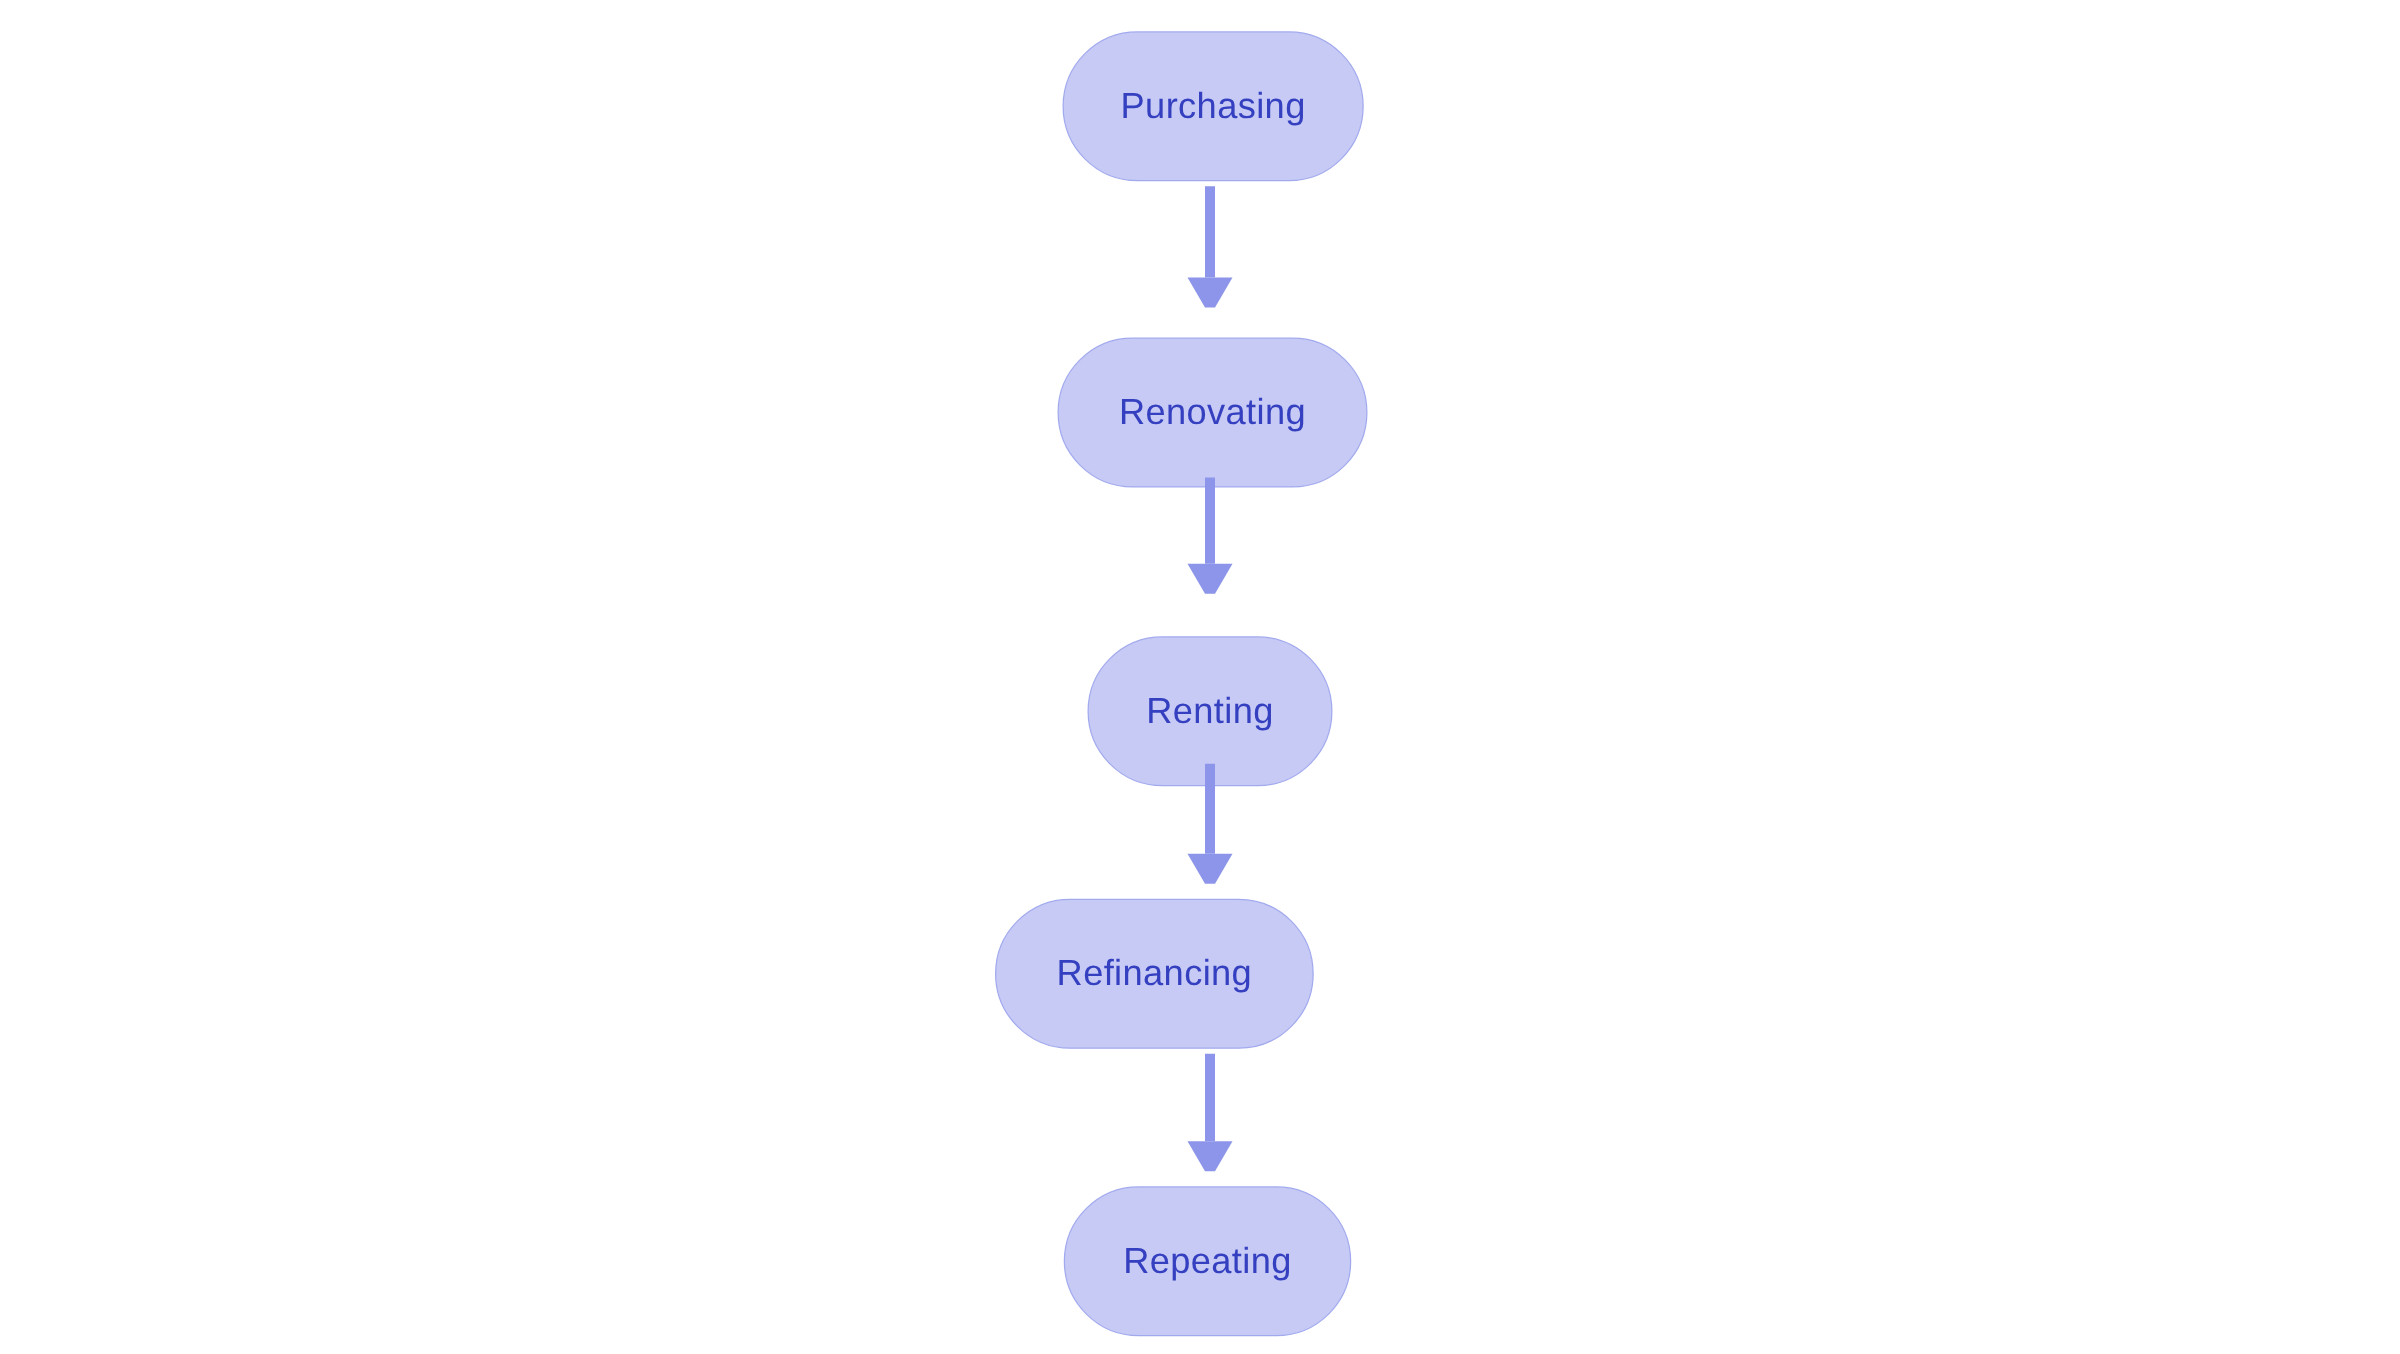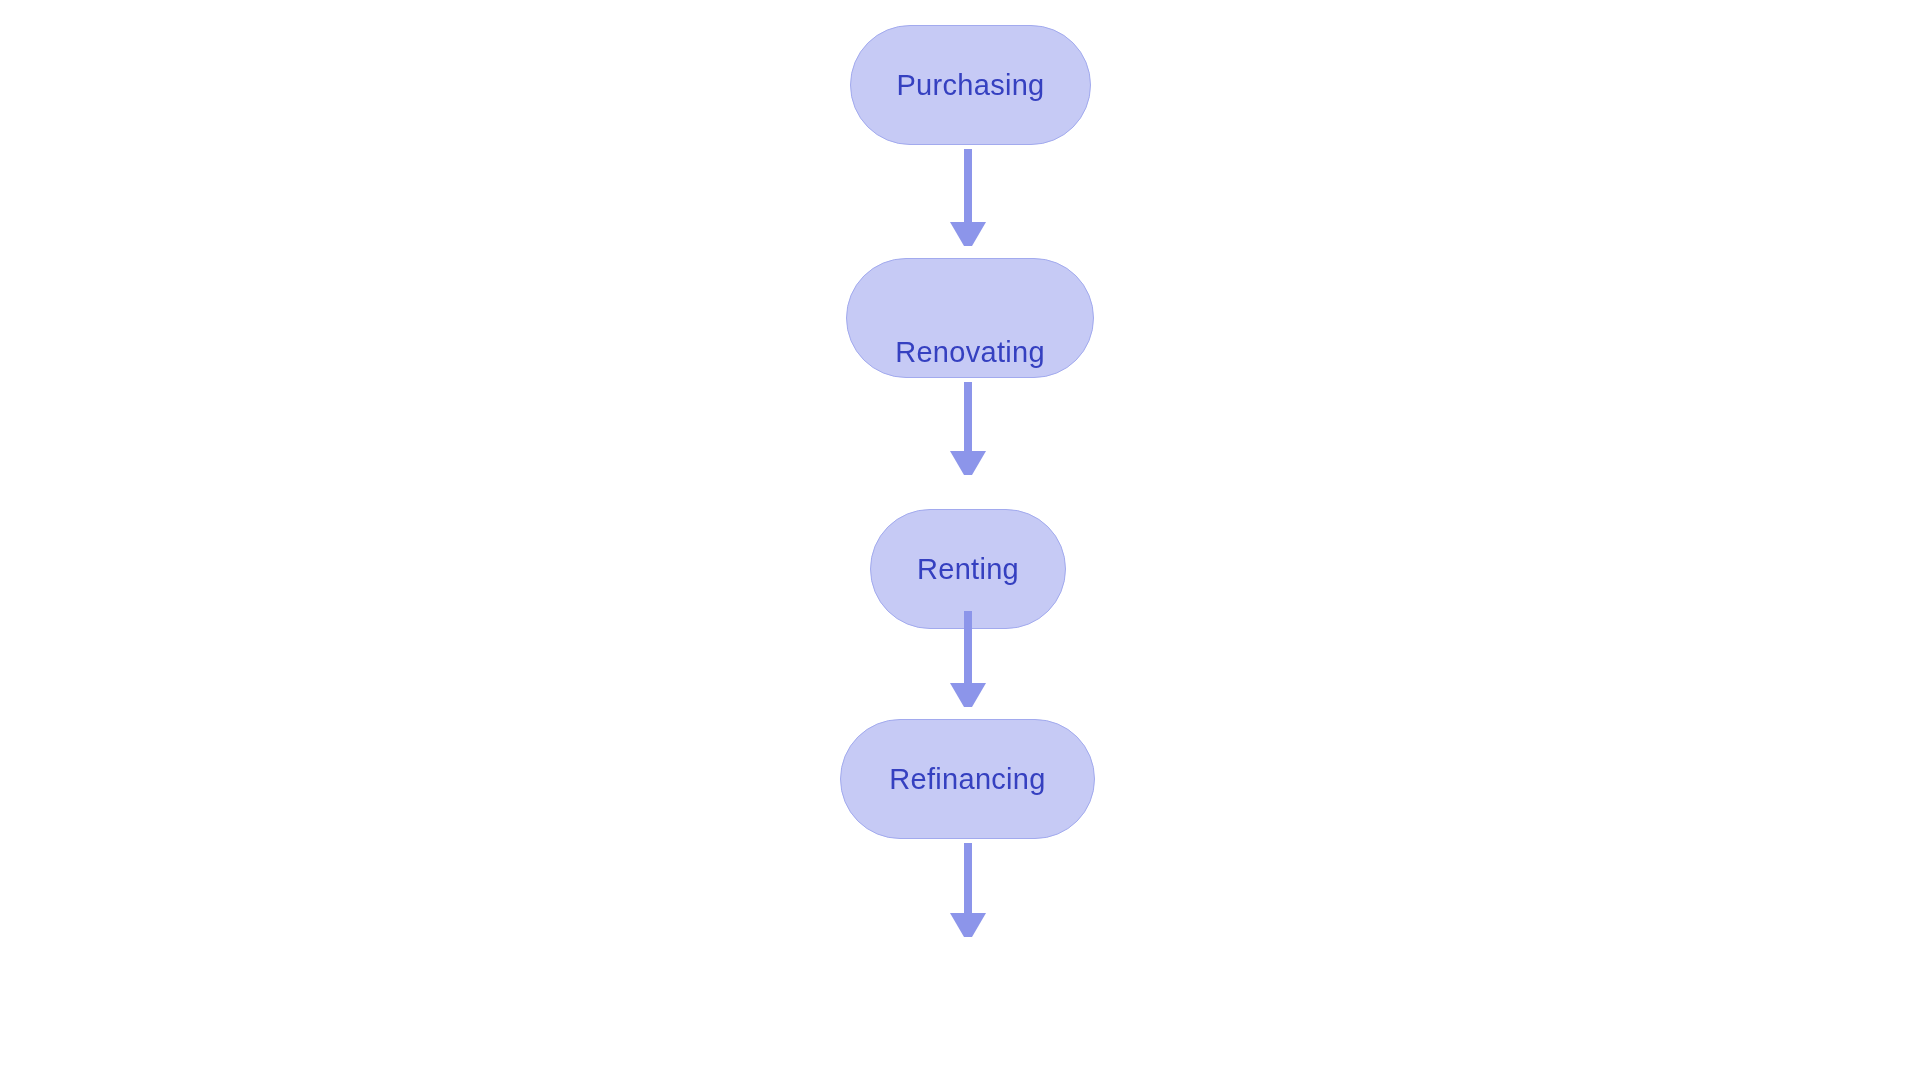--- a/index.html
+++ b/index.html
@@ -34,23 +34,23 @@
     justify-content: center;
   }
   .node-label {
     color: var(--node-text);
     font-size: 29px;
     font-weight: 500;
     letter-spacing: 0.3px;
     white-space: nowrap;
   }
   .n1 { left: 842px; top: 17px;  width: 241px; }
-  .n2 { left: 838px; top: 250px; width: 248px; align-items: flex-end; }
+  .n2 { left: 838px; top: 262px; width: 248px; }
   .n3 { left: 862px; top: 501px; width: 196px; }
-  .n4 { left: 832px; top: 711px; width: 255px; text-align: right; }
+  .n4 { left: 788px; top: 711px; width: 255px; text-align: right; }
   .n5 { left: 843px; top: 941px; width: 230px; }
 
   .edge {
     position: absolute;
     width: 28px;
     display: flex;
     flex-direction: column;
     align-items: center;
   }
   .edge-line {
@@ -104,14 +104,17 @@
 
   <div class="node n4">
     <span class="node-label">Refinancing</span>
   </div>
 
   <div class="edge e4">
     <div class="edge-line"></div>
     <div class="edge-head"></div>
   </div>
 
+  <div class="node n5">
+    <span class="node-label">Repeating</span>
+  </div>
 
 </div>
 
 </body></html>

